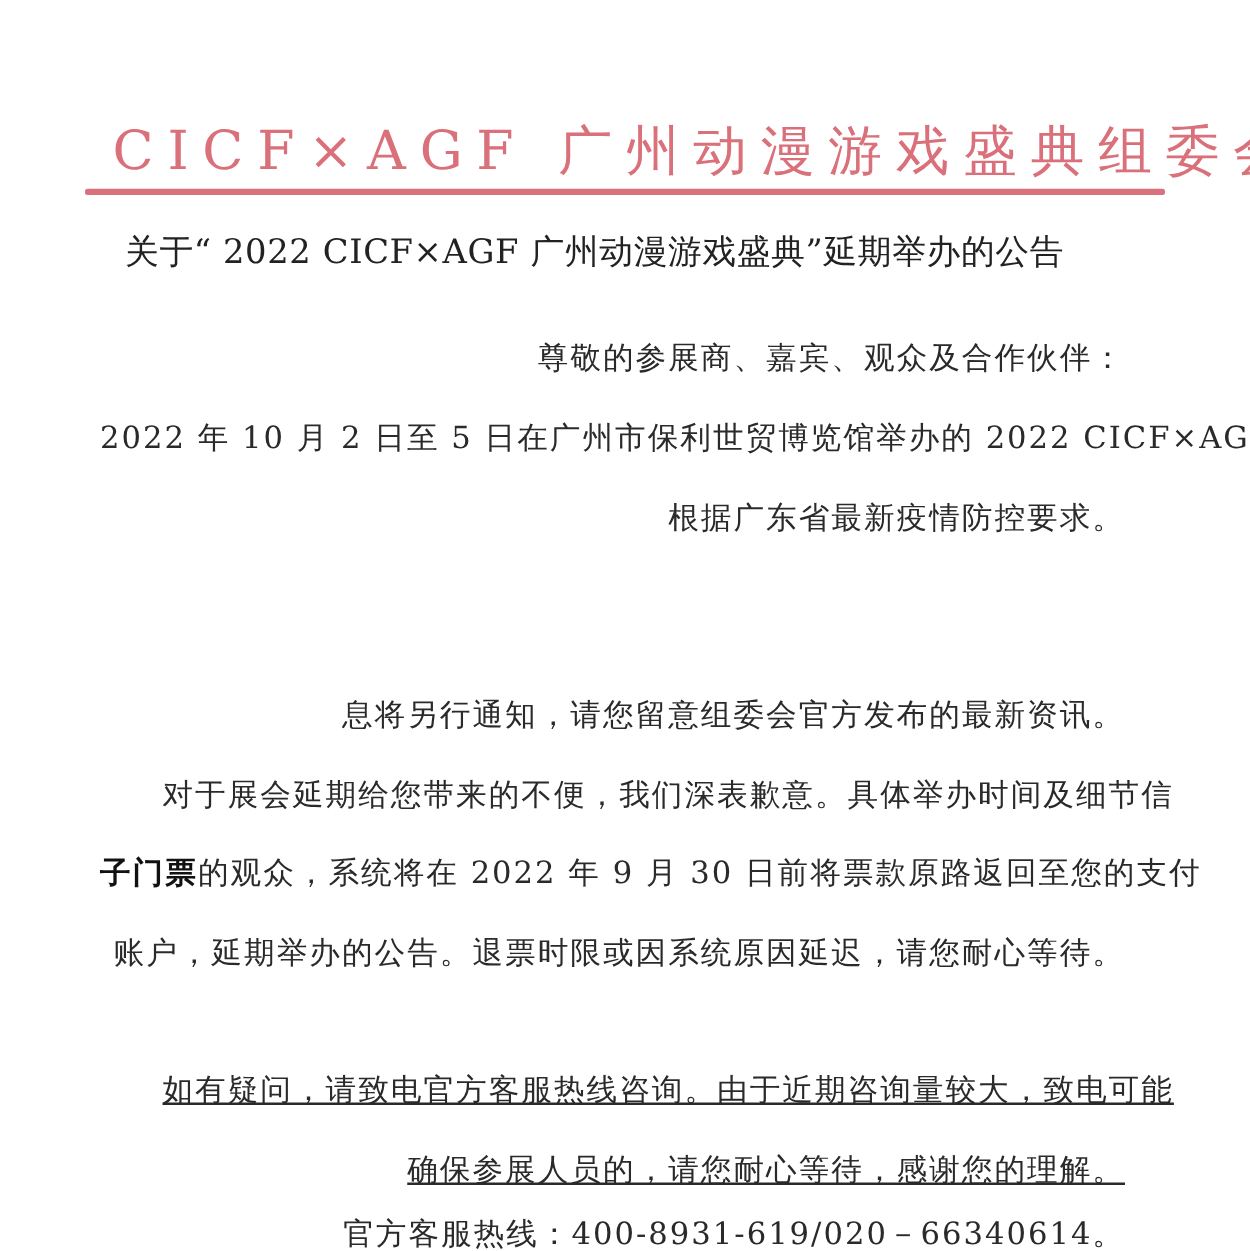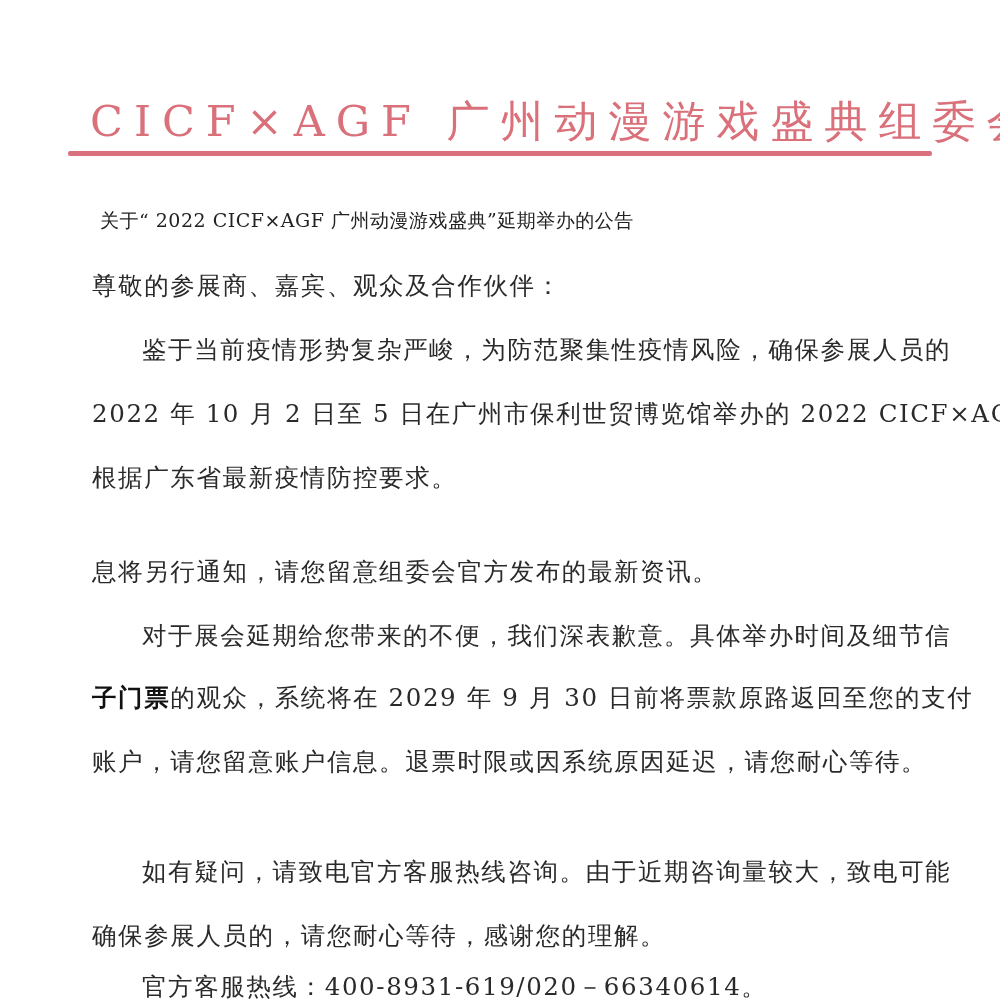--- a/index.html
+++ b/index.html
@@ -32,72 +32,72 @@
       left: 68px;
       top: 151px;
       width: 864px;
       height: 5px;
       background: #d9727d;
       border-radius: 2px;
     }
     .doc-title {
       position: absolute;
       left: 100px;
-      top: 203px;
+      top: 185px;
       width: 820px;
-      font-size: 19px;
+      font-size: 27px;
       line-height: 34px;
       white-space: nowrap;
       color: #222;
       letter-spacing: 0.5px;
     }
     .para {
       position: absolute;
-      left: 92px;
+      left: 80px;
       width: 820px;
       font-size: 24.5px;
       letter-spacing: 1.6px;
       line-height: 64px;
       white-space: nowrap;
       color: #2a2a2a;
+      text-align: right;
     }
     .line { display: block; height: 64px; }
     .indent { padding-left: 50px; }
     .bold { font-weight: bold; color: #111; }
   </style>
 </head>
 <body>
 
 <div>
   <div class="letterhead">CICF×AGF 广州动漫游戏盛典组委会</div>
   <div class="red-rule"></div>
 </div>
 
 <div class="doc-title">关于“ 2022 CICF×AGF 广州动漫游戏盛典”延期举办的公告</div>
 
 <div class="para" style="top:254px;">
   <span class="line">尊敬的参展商、嘉宾、观众及合作伙伴：</span>
 </div>
 
 <div class="para" style="top:318px;">
-  <span class="line indent">鉴于当前疫情形势复杂严峻，为防范聚集性疫情风险，确保参展人员的</span>
   <span class="line">2022 年 10 月 2 日至 5 日在广州市保利世贸博览馆举办的 2022 CICF×AGF</span>
   <span class="line">根据广东省最新疫情防控要求。</span>
 </div>
 
 <div class="para" style="top:540px;">
   <span class="line">息将另行通知，请您留意组委会官方发布的最新资讯。</span>
   <span class="line indent">对于展会延期给您带来的不便，我们深表歉意。具体举办时间及细节信</span>
 </div>
 
 <div class="para" style="top:666px;">
-  <span class="line"><span class="bold">子门票</span><span>的观众，系统将在 2029 年 9 月 30 日前将票款原路返回至您的支付</span></span>
-  <span class="line">账户，请您留意账户信息。退票时限或因系统原因延迟，请您耐心等待。</span>
+  <span class="line"><span class="bold">子门票</span><span>的观众，系统将在 2022 年 9 月 30 日前将票款原路返回至您的支付</span></span>
+  <span class="line">账户，延期举办的公告。退票时限或因系统原因延迟，请您耐心等待。</span>
 </div>
 
-<div class="para" style="top:840px;">
+<div class="para" style="top:840px;text-decoration:underline;">
   <span class="line indent">如有疑问，请致电官方客服热线咨询。由于近期咨询量较大，致电可能</span>
   <span class="line">确保参展人员的，请您耐心等待，感谢您的理解。</span>
 </div>
 
 <div class="para" style="top:955px;">
   <span class="line indent">官方客服热线：400-8931-619/020－66340614。</span>
 </div>
 
 </body></html>

